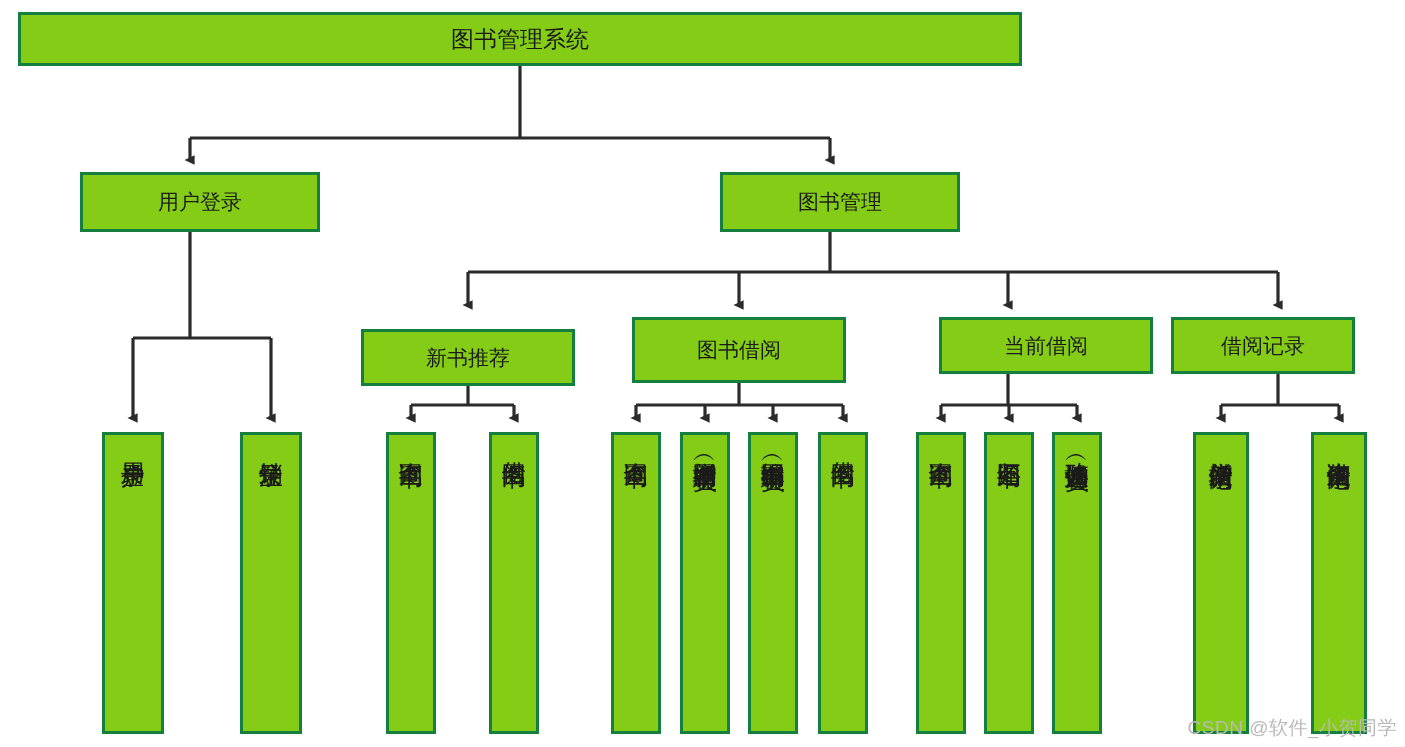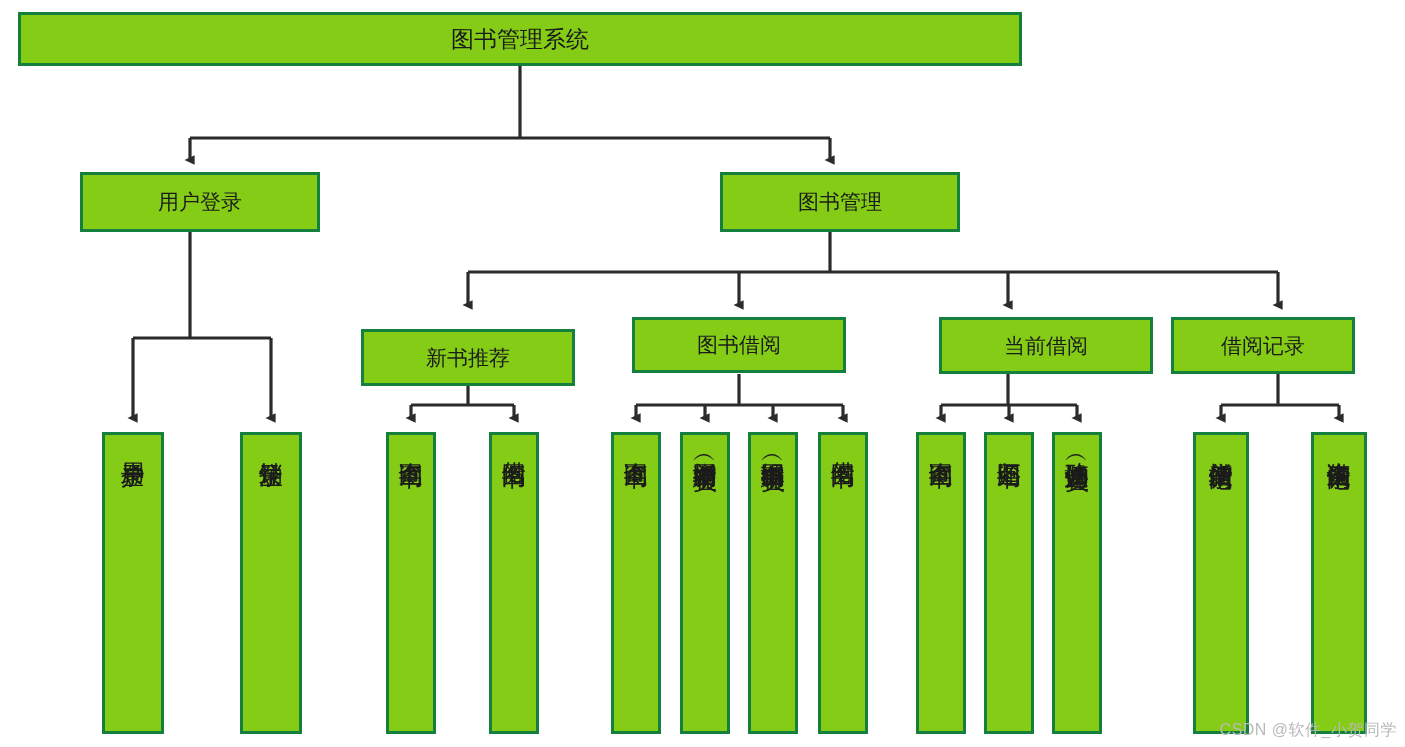--- a/index.html
+++ b/index.html
@@ -42,21 +42,21 @@
     font-size:24px;
     line-height:1.06;
     letter-spacing:1px;
     white-space:nowrap;
   }
 
   .watermark{
     position:absolute;
     right:8px;
     bottom:6px;
-    font-size:16px;
+    font-size:19px;
     color:#b9b9b9;
     letter-spacing:.5px;
     white-space:nowrap;
     pointer-events:none;
   }
 </style>
 </head>
 <body>
 
 <div id="canvas">
@@ -120,21 +120,21 @@
   </div>
 
   <div class="node lvl2" style="left:710px;top:172px;width:240px;height:60px;margin-left:10px;">
     <span>图书管理</span>
   </div>
 
   <div class="node lvl3" style="left:361px;top:329px;width:214px;height:57px;">
     <span>新书推荐</span>
   </div>
 
-  <div class="node lvl3" style="left:632px;top:317px;width:214px;height:56px;">
+  <div class="node lvl3" style="left:632px;top:317px;width:214px;height:66px;">
     <span>图书借阅</span>
   </div>
 
   <div class="node lvl3" style="left:901px;top:317px;width:214px;height:57px;margin-left:38px;">
     <span>当前借阅</span>
   </div>
 
   <div class="node lvl3" style="left:1171px;top:317px;width:184px;height:57px;">
     <span>借阅记录</span>
   </div>

